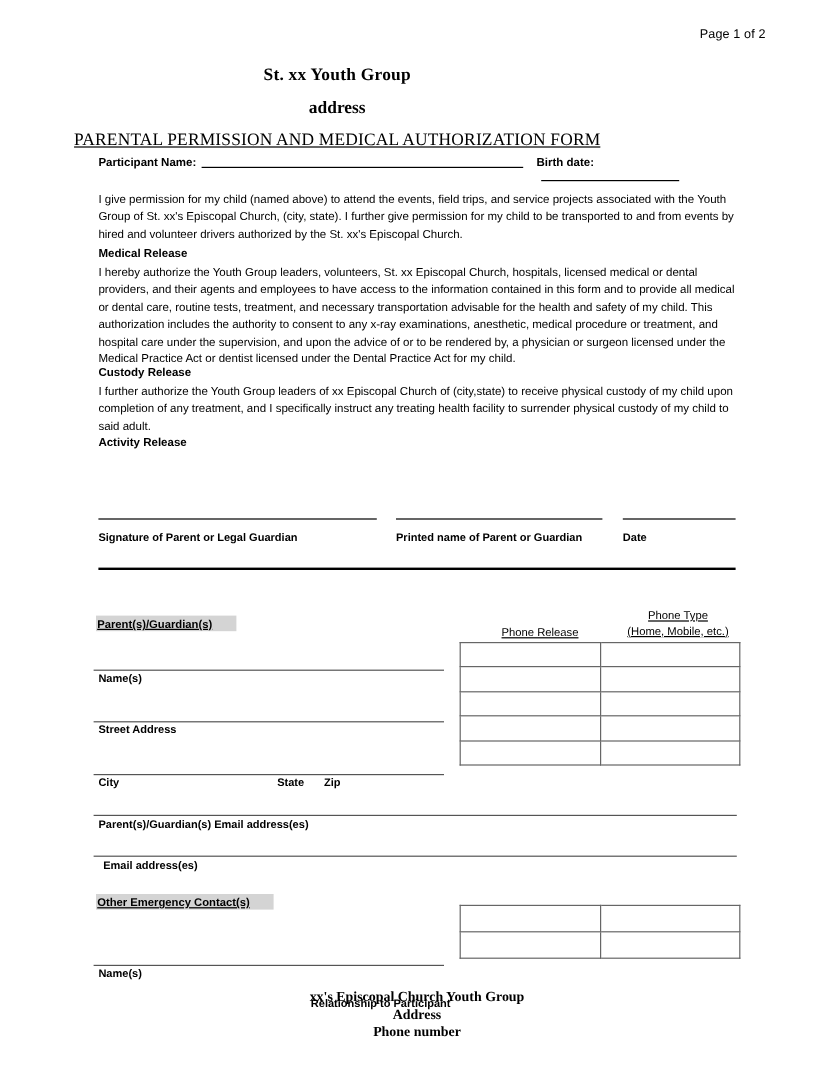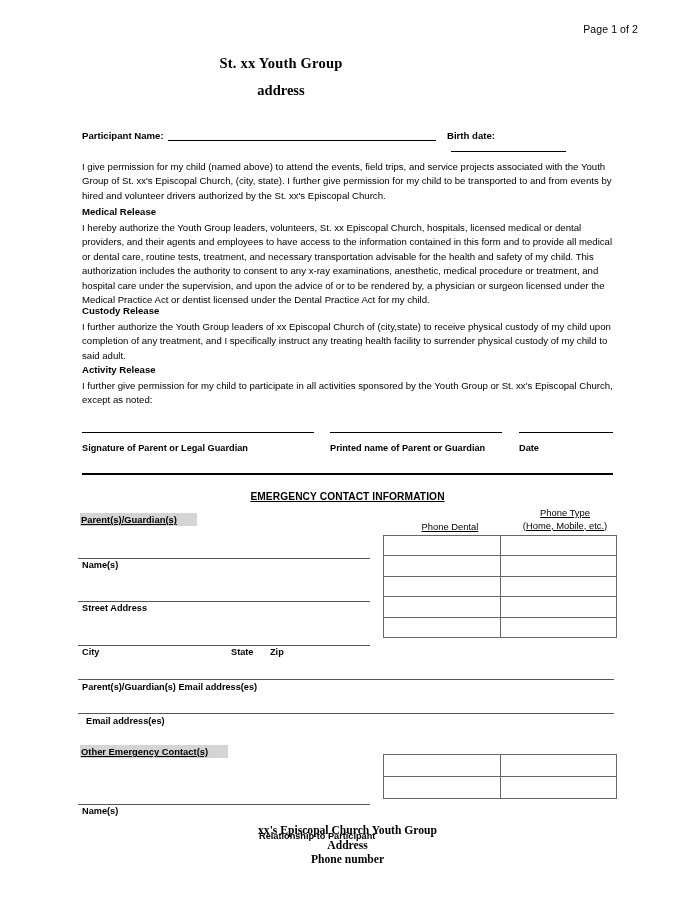--- a/index.html
+++ b/index.html
@@ -200,69 +200,68 @@
 </head>
 <body>
 
 <div class="page">
 
   <div class="page-number">Page 1 of 2</div>
 
   <div class="title-block">
     <div class="title-line1">St. xx Youth Group</div>
     <div class="title-line2">address</div>
+    <div class="title-line3">PARENTAL PERMISSION AND MEDICAL AUTHORIZATION FORM</div>
   </div>
 
   <div class="participant-row">
     <span class="field-label">Participant Name:</span><span class="fill-line fl-name"></span>
     <span class="birth-wrap">
       <span class="field-label">Birth date:</span><span class="fill-line fl-birth"></span>
     </span>
   </div>
 
   <div class="body-text" style="top:160px;">I give permission for my child (named above) to attend the events, field trips, and service projects associated with the Youth Group of St. xx's Episcopal Church, (city, state).  I further give permission for my child to be transported to and from events by hired and volunteer drivers authorized by the St. xx's Episcopal Church.</div>
 
   <div class="sec-head" style="top:205px;">Medical Release</div>
   <div class="body-text" style="top:221px;">I hereby authorize the Youth Group leaders, volunteers, St. xx Episcopal Church, hospitals, licensed medical or dental providers, and their agents and employees to have access to the information contained in this form and to provide all medical or dental care, routine tests, treatment, and necessary transportation advisable for the health and safety of my child.  This authorization includes the authority to consent to any x-ray examinations, anesthetic, medical procedure or treatment, and hospital care under the supervision, and upon the advice of or to be rendered by, a physician or surgeon licensed under the Medical Practice Act or dentist licensed under the Dental Practice Act for my child.</div>
 
   <div class="sec-head" style="top:304px;">Custody Release</div>
   <div class="body-text" style="top:320px;">I further authorize the Youth Group leaders of xx Episcopal Church of (city,state) to receive physical custody of my child upon completion of any treatment, and I specifically instruct any treating health facility to surrender physical custody of my child to said adult.</div>
 
   <div class="sec-head" style="top:363px;">Activity Release</div>
-  <div class="body-text" style="top:379px;">I further give permission for my child to participate in all activities sponsored by the Youth Group or St. xx's Episcopal Church, except as noted:</div>
 
   <div class="sig-area">
     <div class="sig-rule sig1-rule"></div>
     <div class="sig-lbl sig1-lbl">Signature of Parent or Legal Guardian</div>
 
     <div class="sig-rule sig2-rule"></div>
     <div class="sig-lbl sig2-lbl">Printed name of Parent or Guardian</div>
 
     <div class="sig-rule sig3-rule"></div>
     <div class="sig-lbl sig3-lbl">Date</div>
   </div>
 
   <div class="heavy-rule"></div>
 
-  <div class="ec-title">EMERGENCY CONTACT INFORMATION</div>
 
   <div class="hl-label lbl-parents">Parent(s)/Guardian(s)</div>
 
   <div class="blank-rule" style="top:558px; left:78px; width:292px;"></div>
   <div class="blank-lbl" style="top:560px; left:82px;">Name(s)</div>
 
   <div class="blank-rule" style="top:601px; left:78px; width:292px;"></div>
   <div class="blank-lbl" style="top:603px; left:82px;">Street Address</div>
 
   <div class="blank-rule" style="top:645px; left:78px; width:292px;"></div>
   <div class="blank-lbl" style="top:647px; left:82px;">City</div>
   <div class="blank-lbl" style="top:647px; left:231px;">State</div>
   <div class="blank-lbl" style="top:647px; left:270px;">Zip</div>
 
-  <div class="ph-hdr ph-hdr-nums">Phone Dental</div>
+  <div class="ph-hdr ph-hdr-nums">Phone Release</div>
   <div class="ph-hdr ph-hdr-type">
     <u>Phone Type</u>
     <u>(Home, Mobile, etc.)</u>
   </div>
 
   <table class="grid grid-phone">
     <tbody>
       <tr>
         <td></td>
         <td></td>

